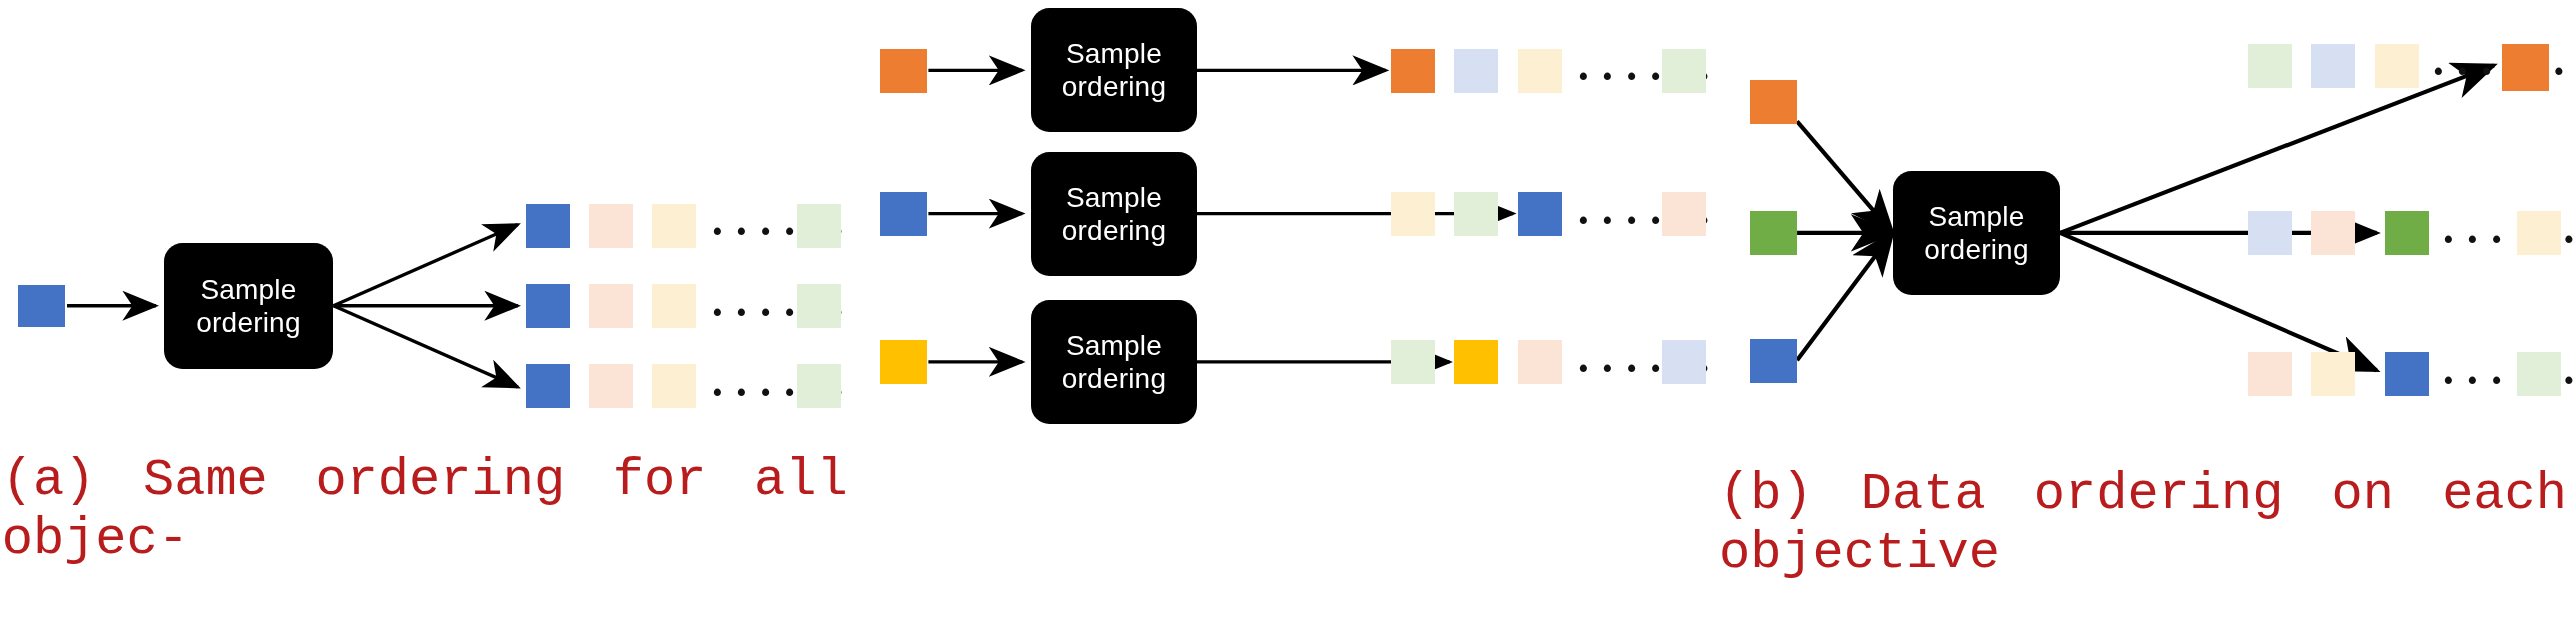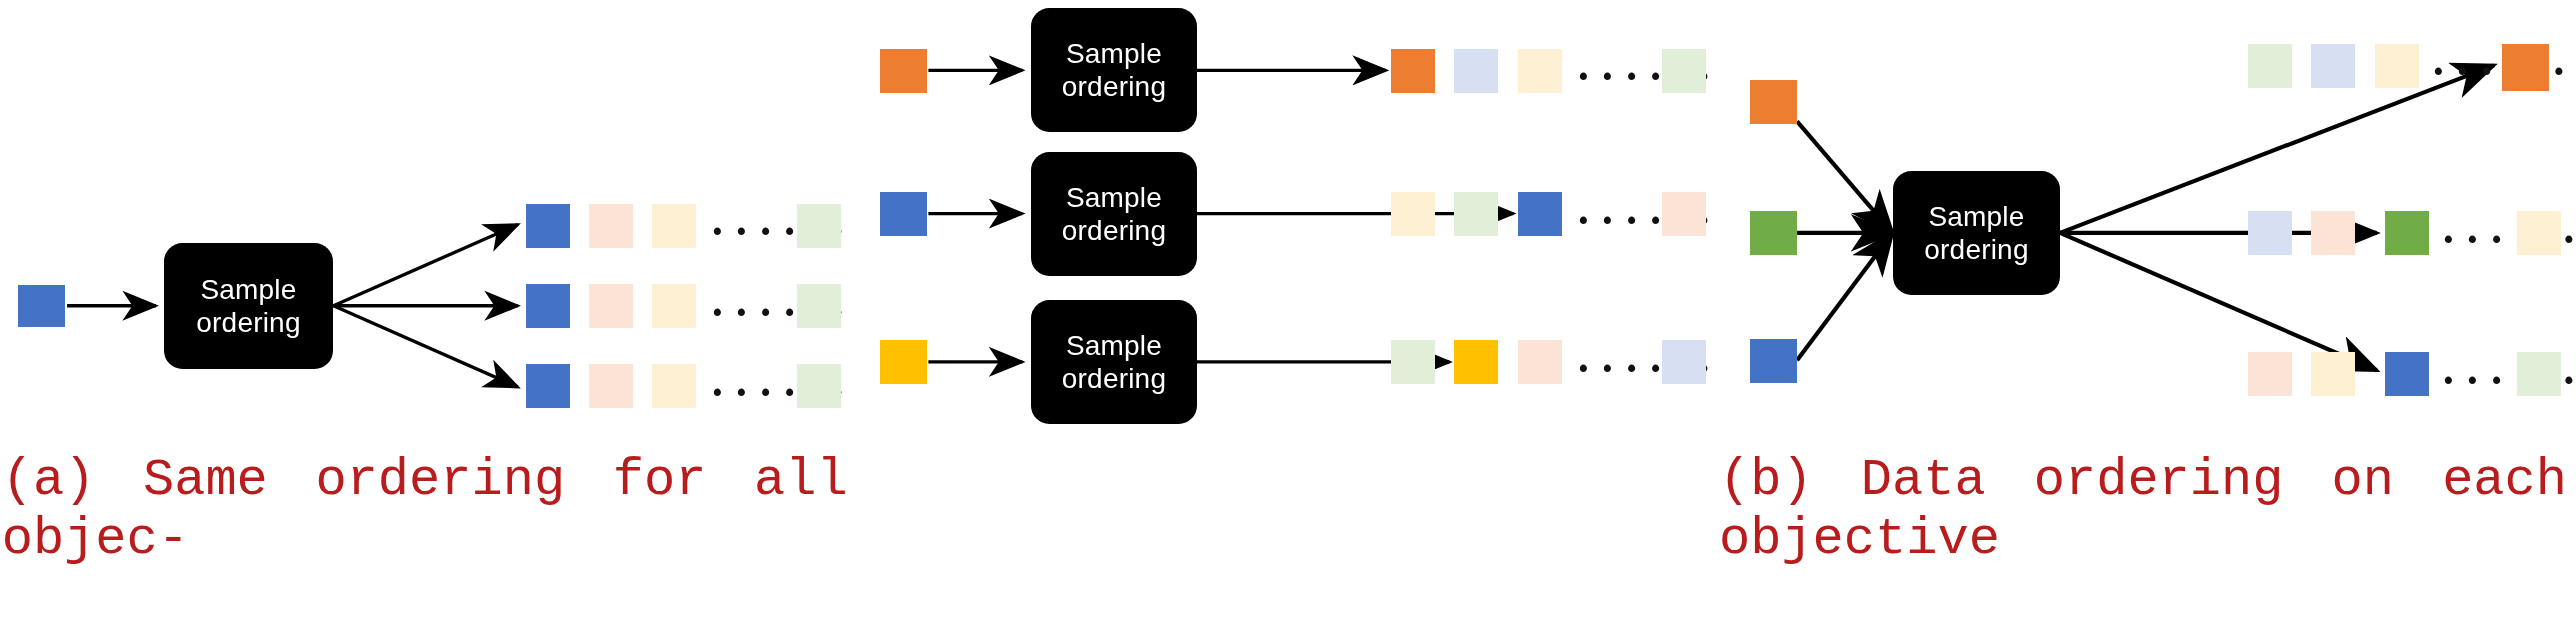--- a/index.html
+++ b/index.html
@@ -46,21 +46,21 @@
     position:absolute;
     font-family:Liberation Mono, monospace;
     font-size:52px;line-height:1.13;color:#b91c1c;
     text-align:justify;text-justify:inter-word;
   }
   .caption .l1{display:block;}
   .caption .l2{display:block;}
   #cap-a{left:1.7px;top:452px;width:846px;}
   #cap-a .l1{text-align:justify;}
   #cap-a .l1::after{content:"";display:inline-block;width:100%;}
-  #cap-b{left:861px;top:452px;width:848px;}
+  #cap-b{left:861px;top:466px;width:848px;}
 </style>
 </head>
 <body style="background: rgb(255, 255, 255);">
 
 <div class="figure">
 
   <div class="panel" id="panel-a">
     <div class="diagram">
 
       <svg viewBox="0 0 1024 530" preserveAspectRatio="none">

